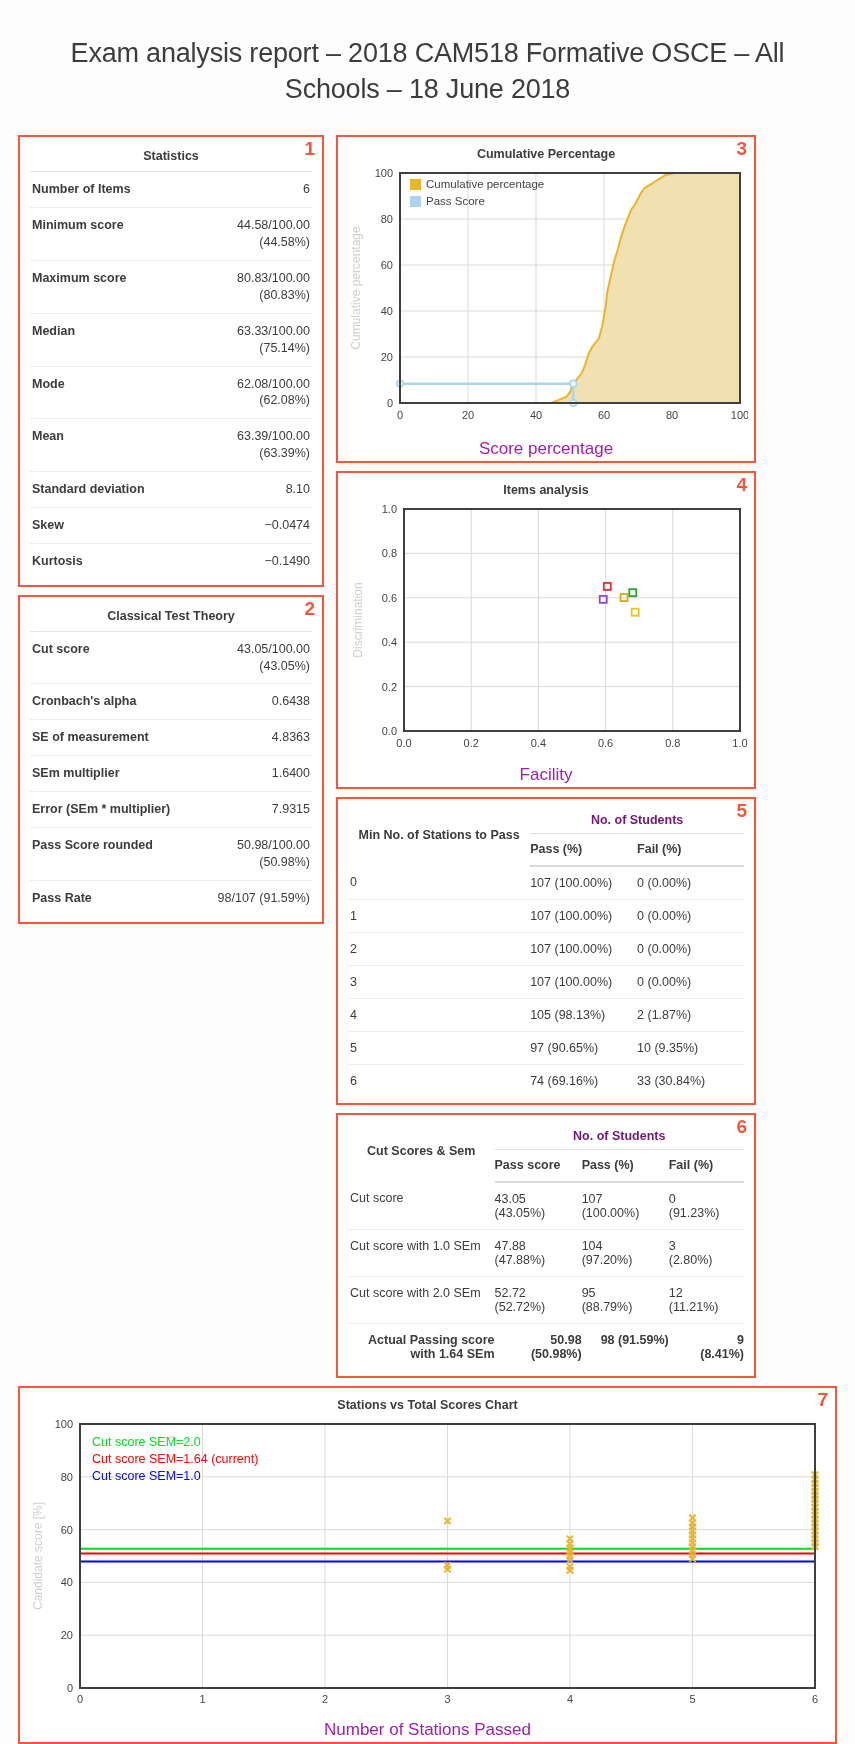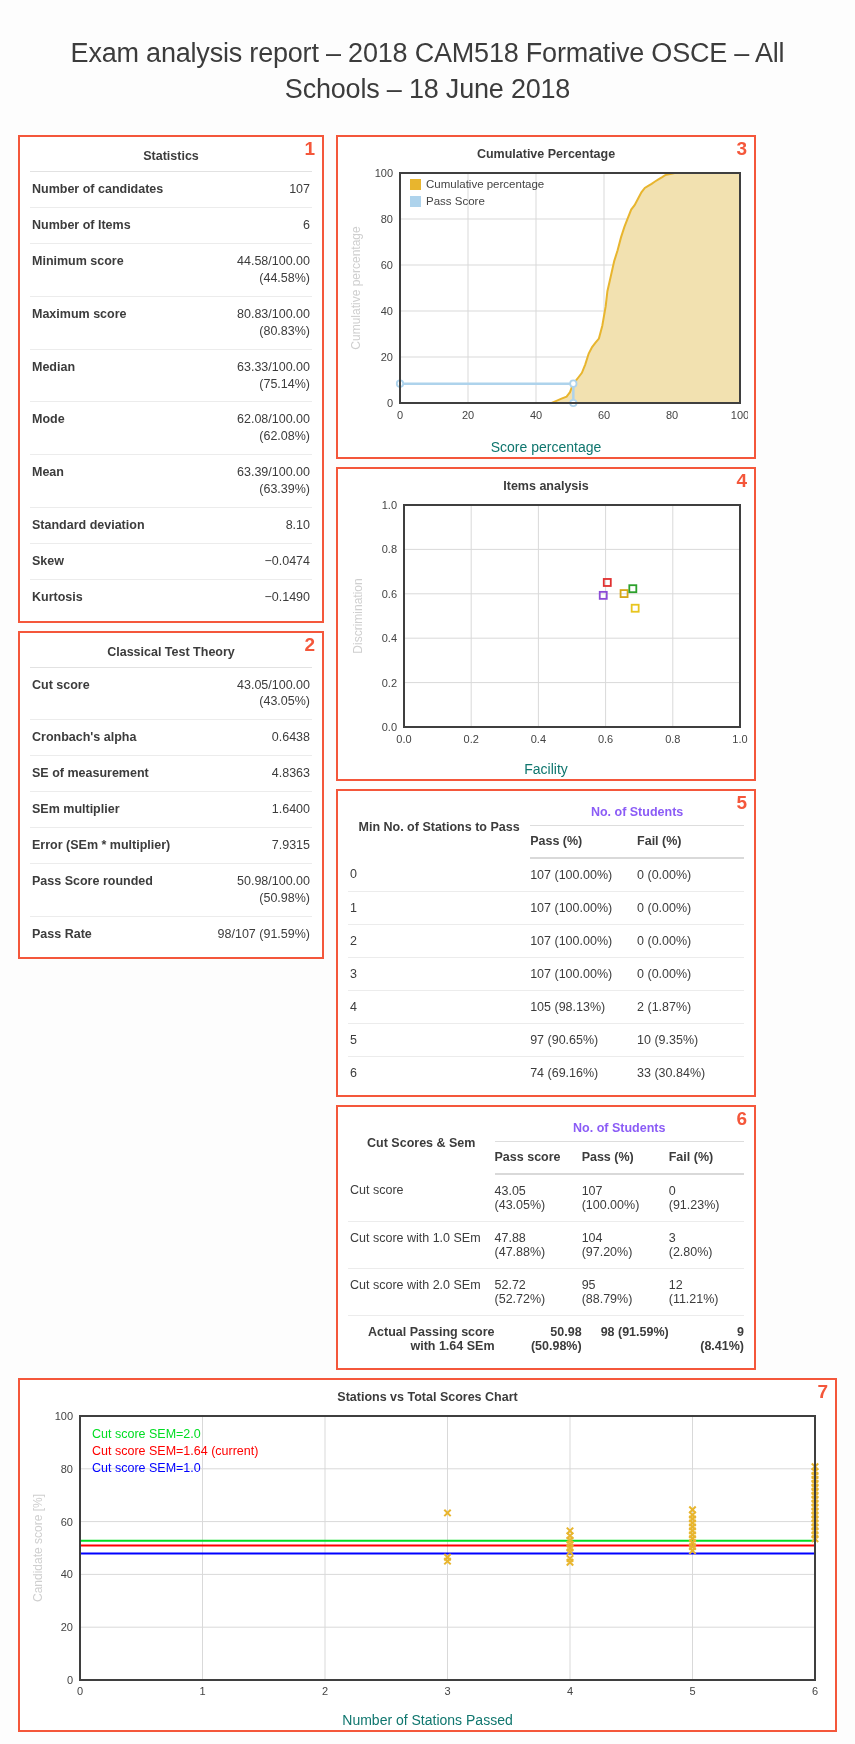--- a/index.html
+++ b/index.html
@@ -63,21 +63,21 @@
     vertical-align: top;
   }
   .tbl tr.datarow:last-child td { border-bottom: none; }
   .lbl { font-weight: 700; color:#3c3c3c; width: 52%; line-height:1.35; }
   .val { text-align: right; color:#3c3c3c; font-weight: 400; line-height:1.35; }
   .val .sub { display:block; }
 
   
   .stu { width:100%; border-collapse:collapse; }
   .stu .grouphdr {
-    text-align:center; font-weight:700; font-size:12.5px; color:#8b5cf6;
+    text-align:center; font-weight:700; font-size:12.5px; color:#701a75;
     padding: 10px 0 6px 0;
     border-bottom: 1px solid #ddd;
   }
   .stu .rowhdr {
     font-weight:700; font-size:12.5px; color:#3c3c3c; text-align:center;
     vertical-align: middle;
     padding: 4px 6px;
   }
   .stu .subhdr {
     font-weight:700; font-size:12.5px; color:#3c3c3c;
@@ -93,21 +93,21 @@
   .stu tr:last-child td.cell { border-bottom:none; }
   .stu td.cell.first { padding-left: 2px; }
   .stu .boldrow td.cell { font-weight: 700; text-align: right; }
 
   
   .chart-title {
     text-align:center; font-weight:700; font-size:12.5px; color:#3c3c3c;
     padding: 6px 0 2px 0;
   }
   .axis-label {
-    text-align:center; color:#0f766e; font-size: 14px; padding-top:2px;
+    text-align:center; color:#a21caf; font-size: 17px; padding-top:2px;
   }
   .tick { fill:#444; font-size: 11px; font-family:"Liberation Sans", sans-serif; }
   .gridline { stroke:#d9d9d9; stroke-width:1; }
 
   .legend-box { font-size:11.5px; fill:#444; }
 </style>
 </head>
 <body>
 
 <div class="page">
@@ -117,24 +117,20 @@
   <div class="columns">
 
     <div class="col-left">
 
       <div class="panel">
         <span class="panel-num">1</span>
         <table class="tbl">
           <tbody id="stats-body">
               <tr>
                 <td class="tbl-title" colspan="2">Statistics</td>
-              </tr>
-              <tr class="datarow">
-                <td class="lbl">Number of candidates</td>
-                <td class="val"><span>107</span></td>
               </tr>
               <tr class="datarow">
                 <td class="lbl">Number of Items</td>
                 <td class="val"><span>6</span></td>
               </tr>
               <tr class="datarow">
                 <td class="lbl">Minimum score</td>
                 <td class="val"><span>44.58/100.00</span><span class="sub">(44.58%)</span></td>
               </tr>
               <tr class="datarow">

